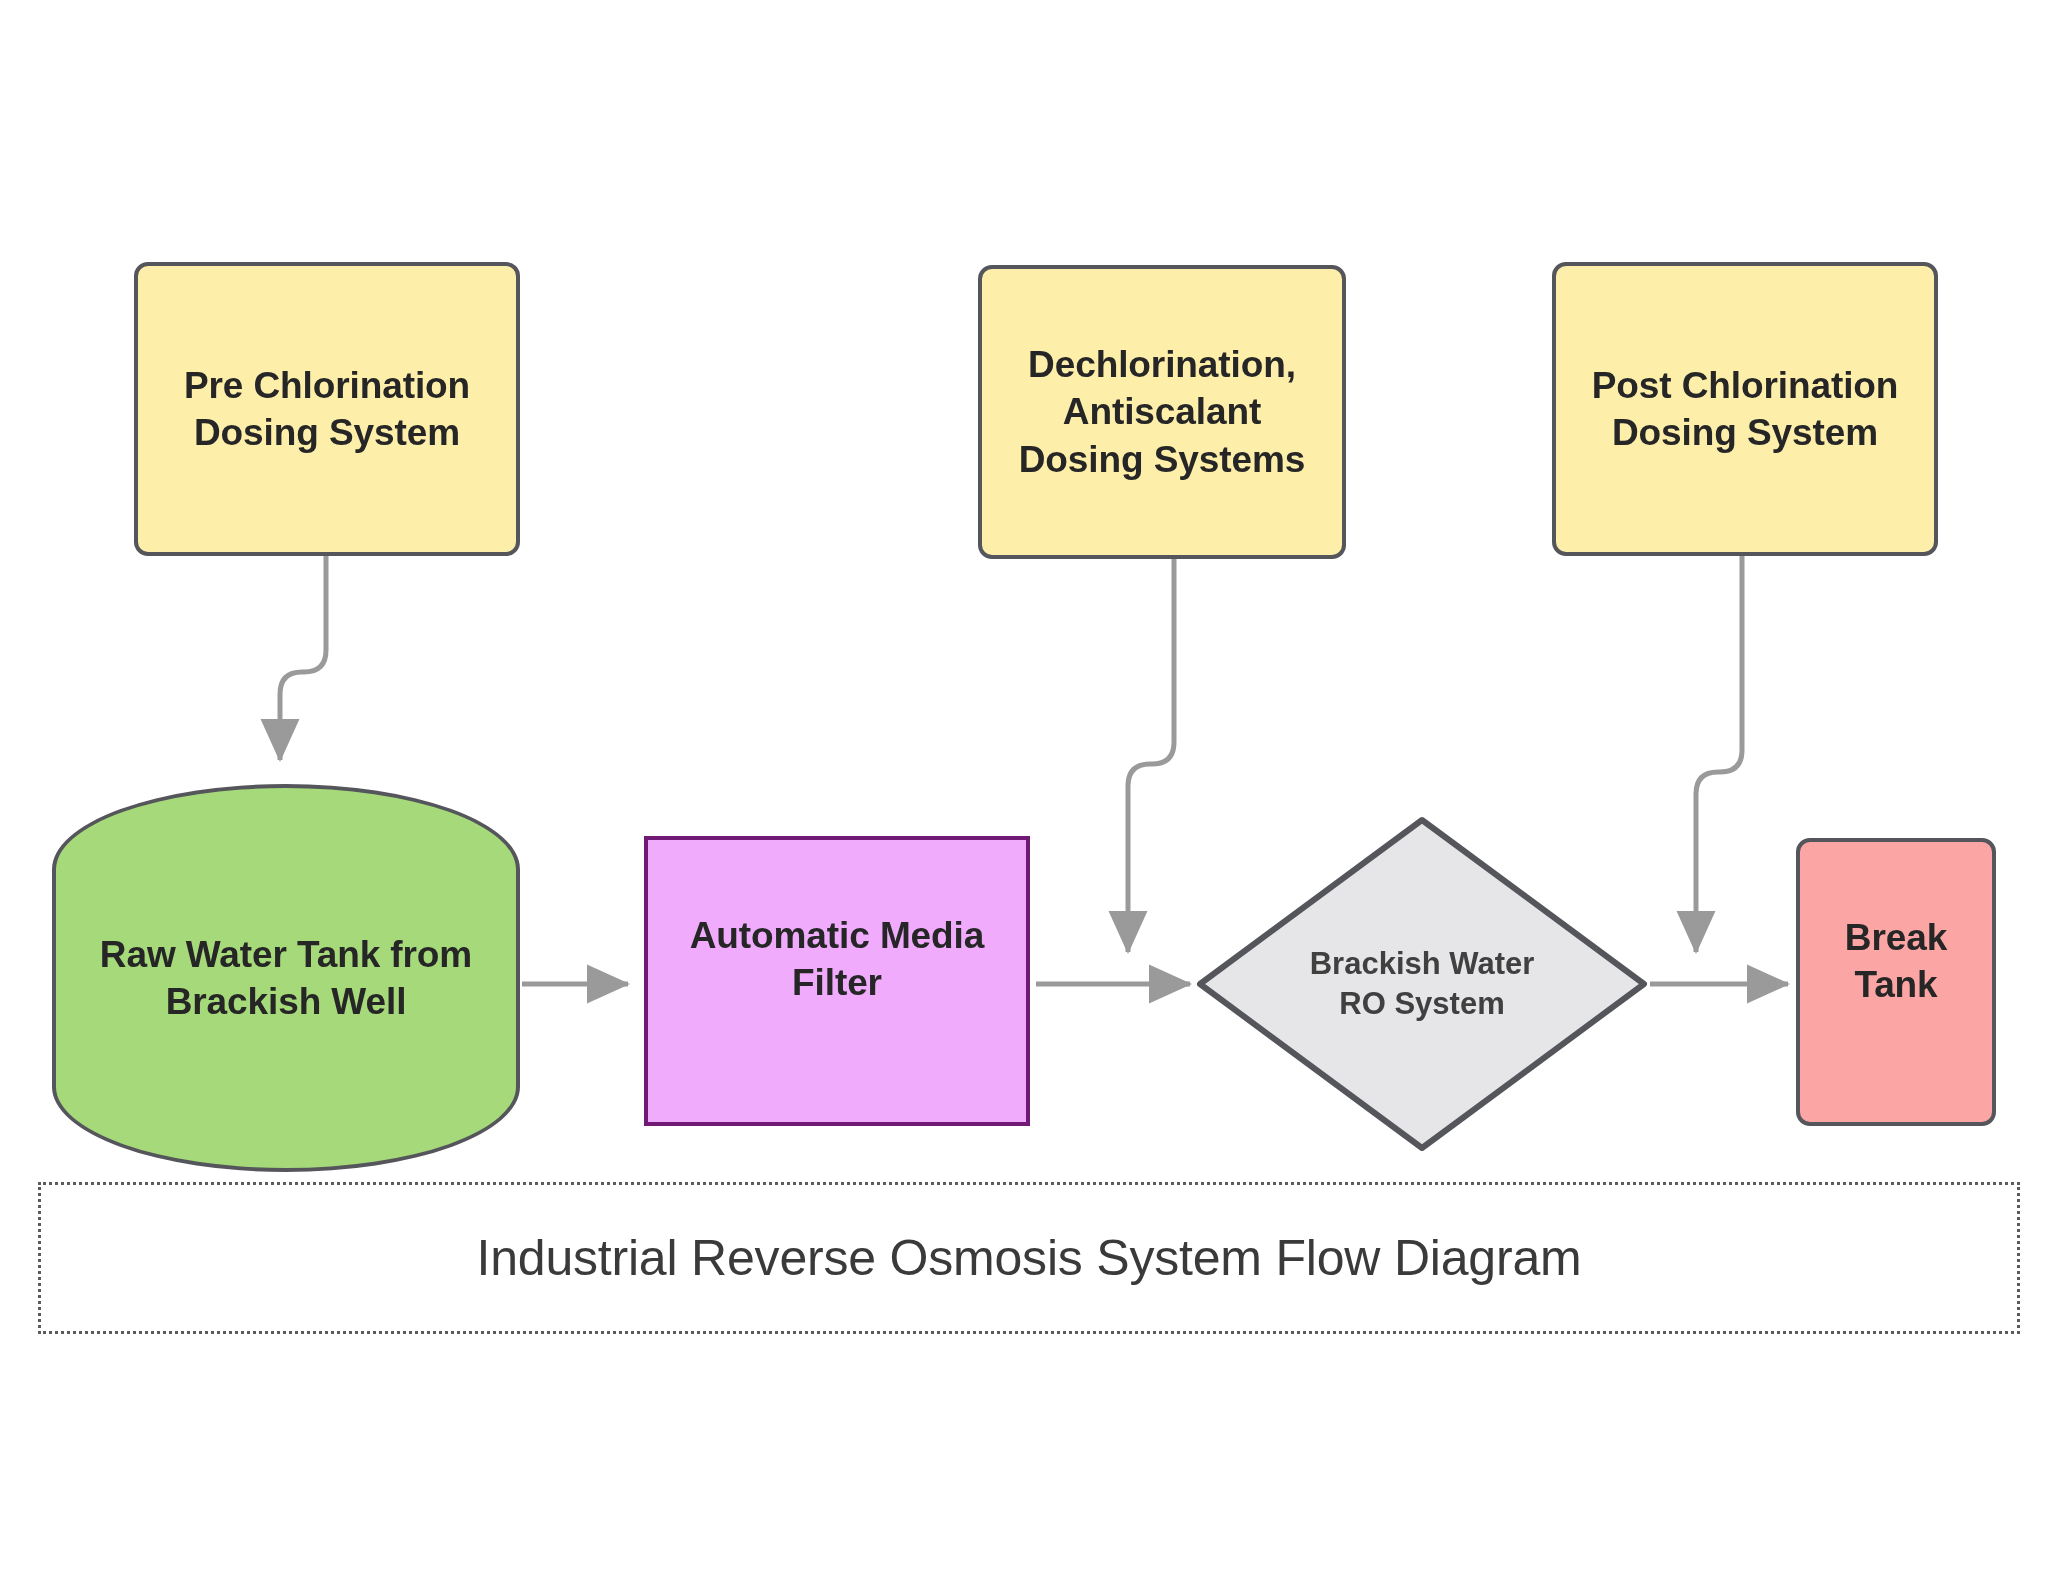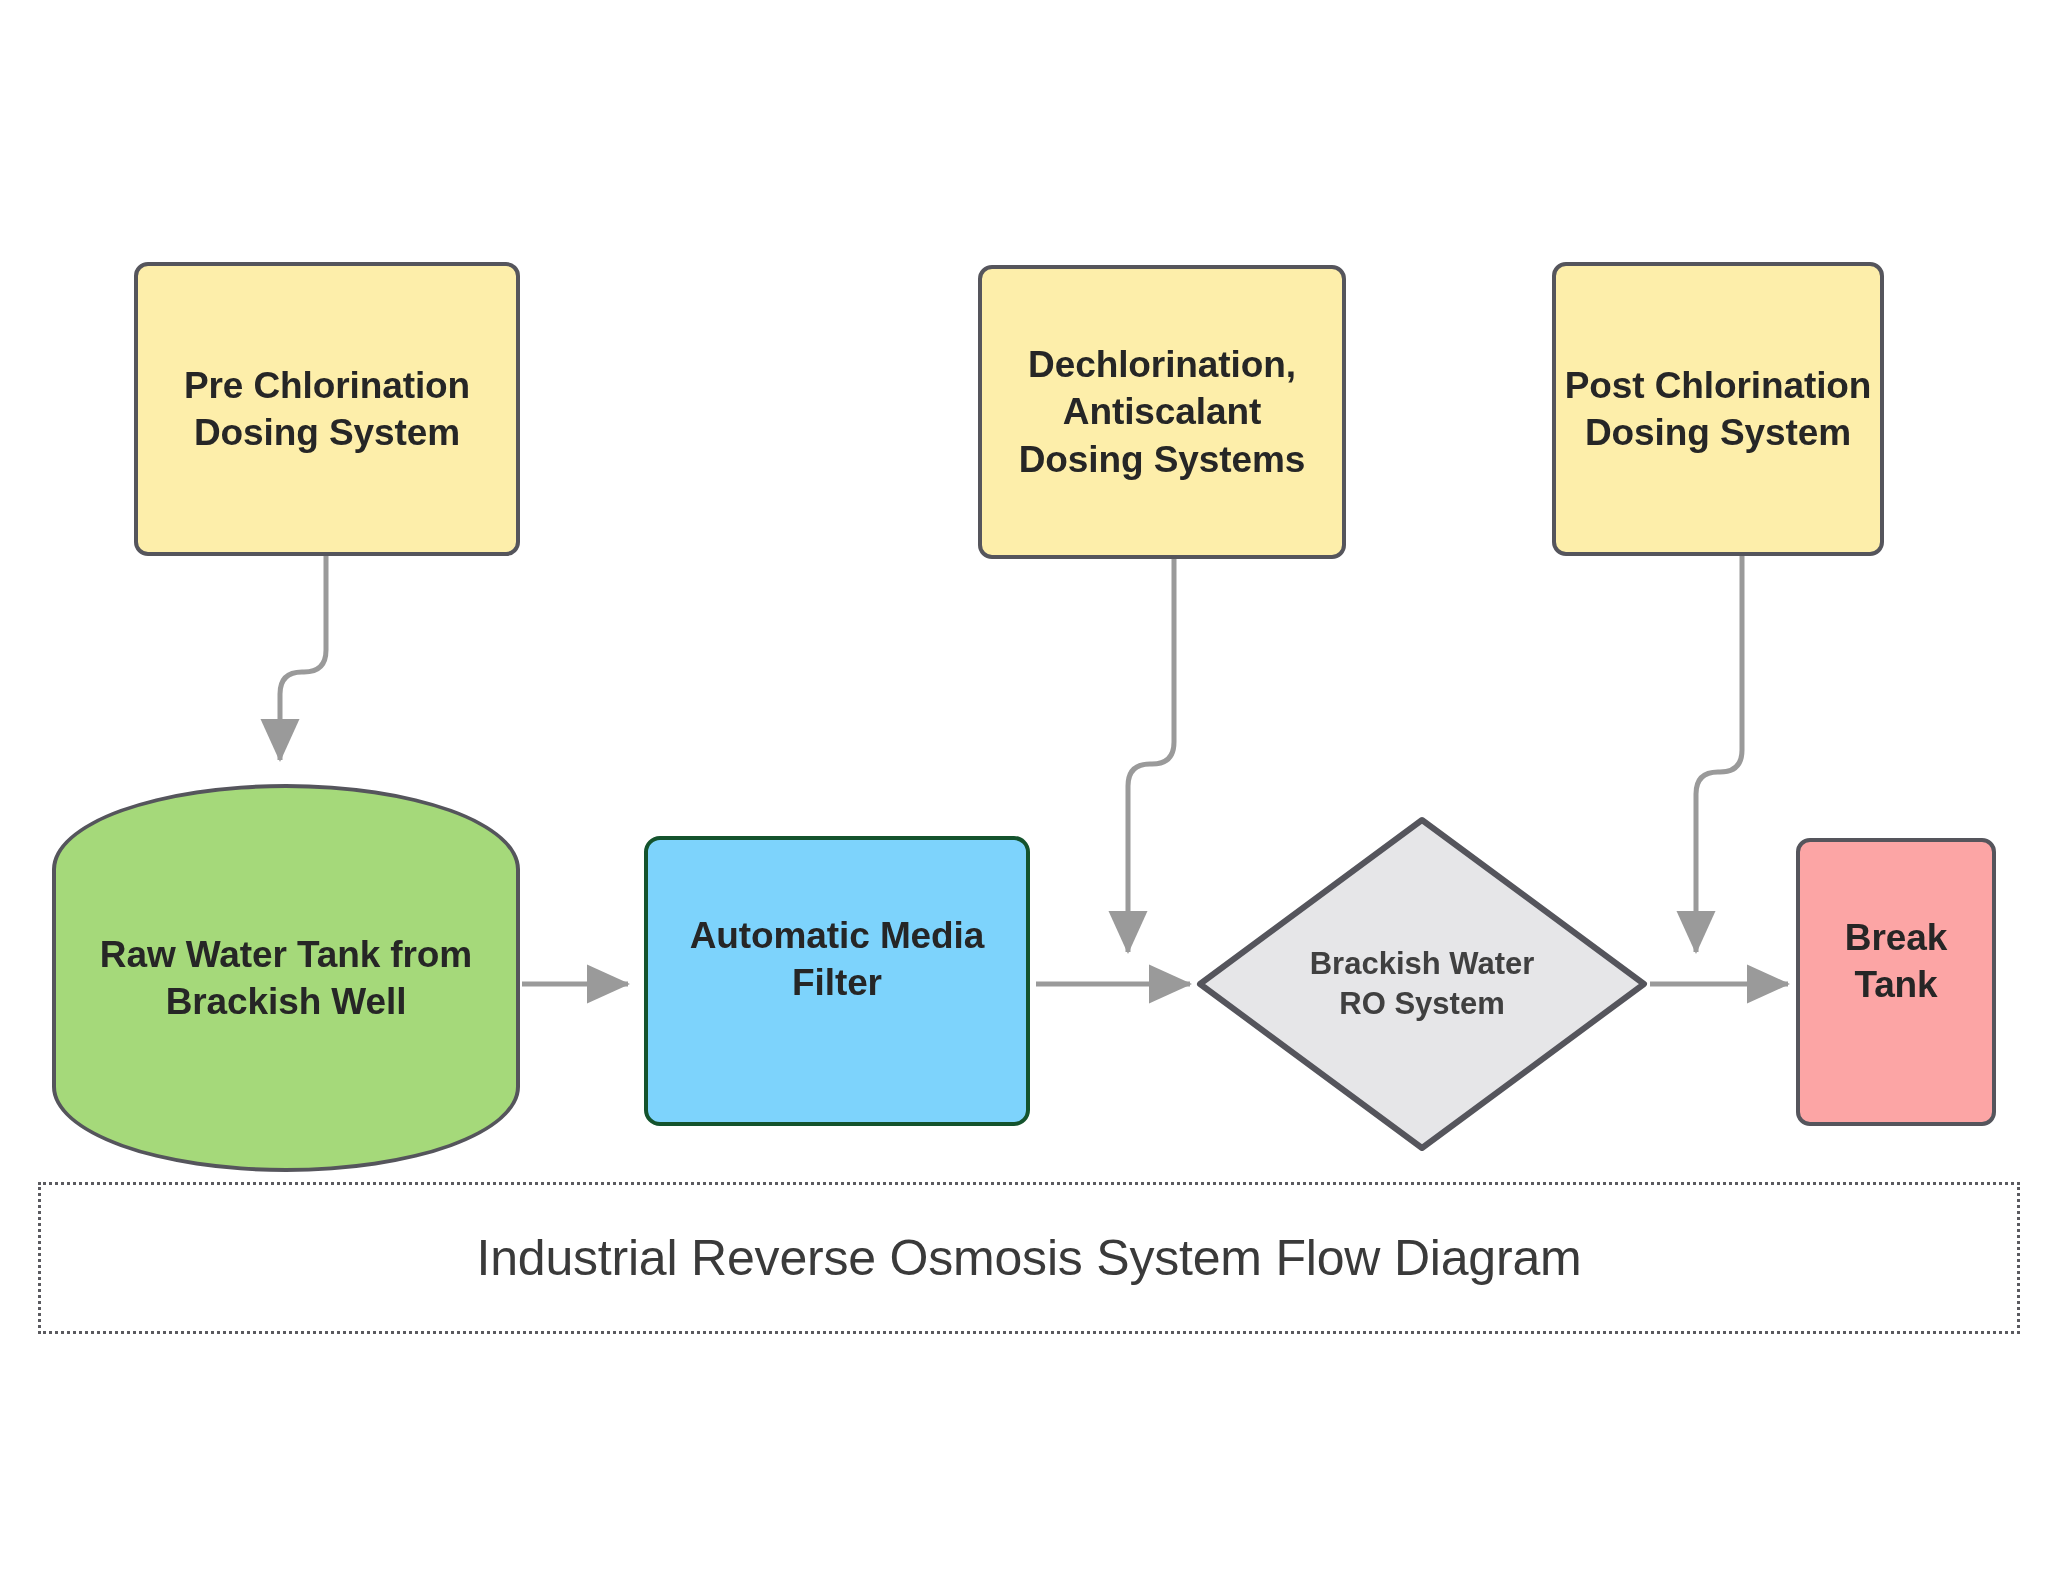--- a/index.html
+++ b/index.html
@@ -54,23 +54,23 @@
   
   .tank-green {
     background: #a5d97a;
     border: 4px solid #55555c;
     border-radius: 50% / 22%;
     font-size: 37px;
     justify-content: center;
   }
   
   .box-orange {
-    background: #7dd3fc;
-    border: 4px solid #14532d;
-    border-radius: 16px;
+    background: #f0abfc;
+    border: 4px solid #701a75;
+    border-radius: 0;
     font-size: 37px;
   }
   
   .box-blue {
     background: #fca5a5;
     border: 4px solid #55555c;
     border-radius: 14px;
     font-size: 37px;
   }
   
@@ -148,21 +148,21 @@
     <span class="lbl">Pre Chlorination
 Dosing System</span>
   </div>
 
   <div class="node box-yellow" style="left:978px; top:265px; width:368px; height:294px;">
     <span class="lbl">Dechlorination,
 Antiscalant
 Dosing Systems</span>
   </div>
 
-  <div class="node box-yellow" style="left:1552px; top:262px; width:332px; height:294px;">
+  <div class="node box-yellow" style="left:1552px; top:262px; width:386px; height:294px;">
     <span class="lbl">Post Chlorination
 Dosing System</span>
   </div>
 
   <div class="node tank-green" style="left:52px; top:784px; width:468px; height:388px;">
     <span class="lbl">Raw Water Tank from
 Brackish Well</span>
   </div>
 
   <div class="node box-orange" style="left:644px; top:836px; width:386px; height:290px; align-items:flex-start; padding-top:72px;">

